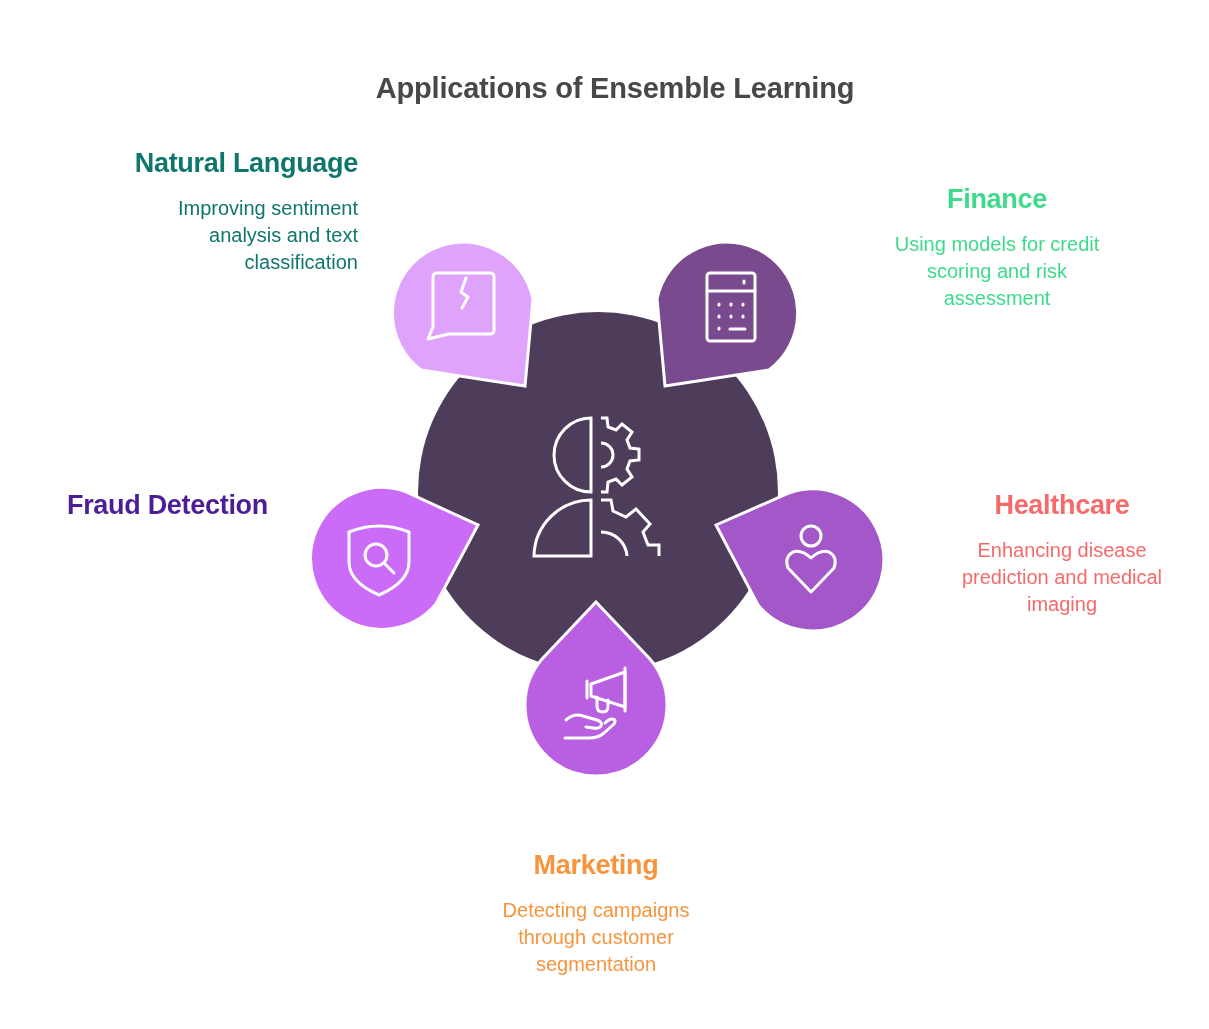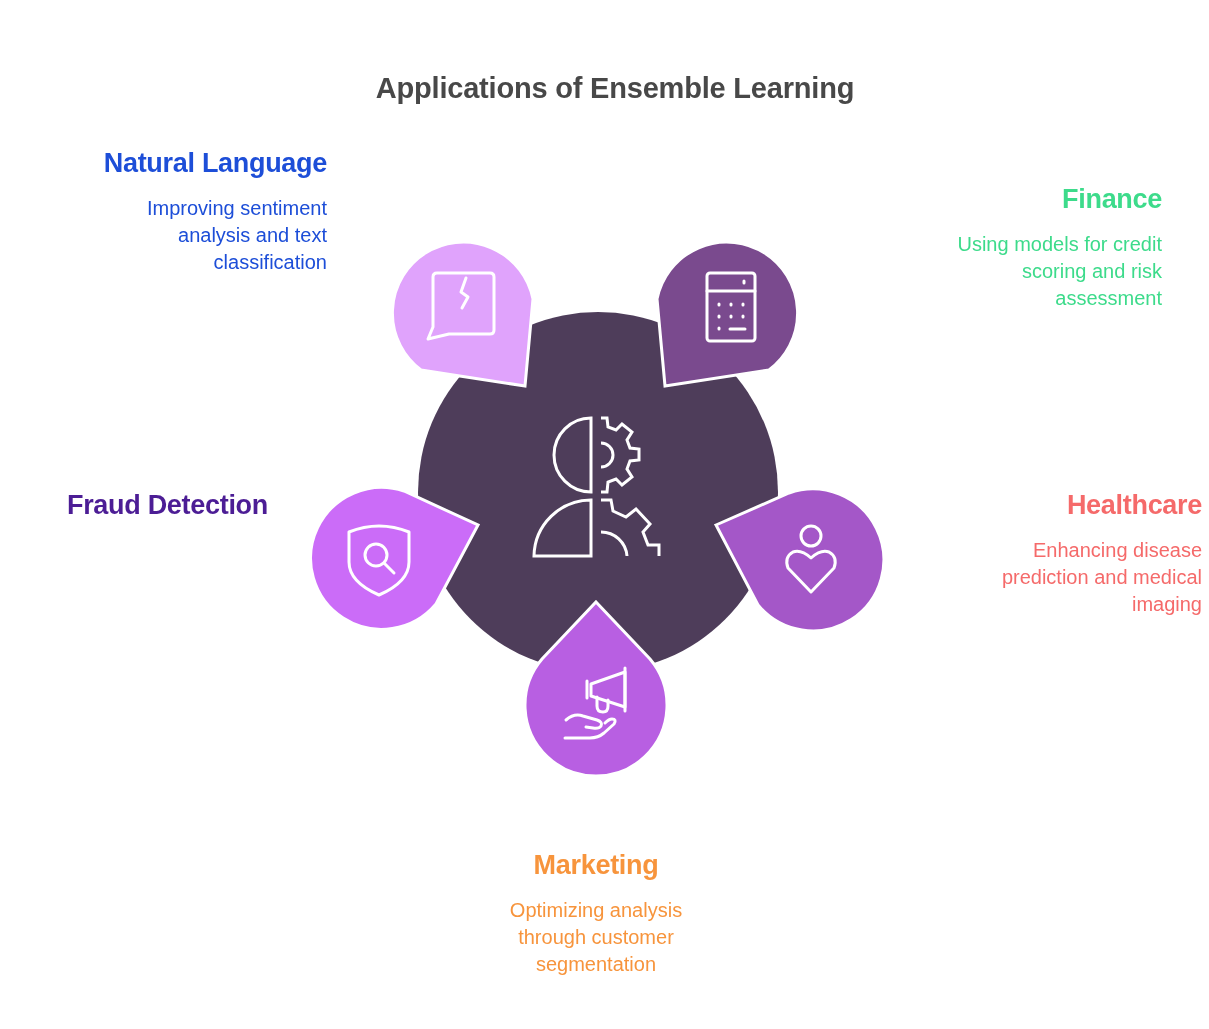--- a/index.html
+++ b/index.html
@@ -3,21 +3,21 @@
   <meta charset="utf-8">
   <style>
     html, body { margin: 0; padding: 0; background: #ffffff; }
     body { width: 1209px; height: 1029px; position: relative; overflow: hidden; font-family: "Liberation Sans", "DejaVu Sans", sans-serif; }
     .title { position: absolute; left: 0; width: 1230px; top: 72px; text-align: center; font-size: 29px; font-weight: bold; color: #484848; letter-spacing: -0.2px; }
     .diagram { position: absolute; left: 0; top: 0; width: 1209px; height: 1029px; }
     .block { position: absolute; }
     .block .head { font-weight: bold; font-size: 27px; line-height: 36px; letter-spacing: -0.3px; }
     .block .desc { font-size: 20px; line-height: 27px; margin-top: 14px; }
     .right-align { text-align: right; }
-    .left-align { text-align: right; }
+    .left-align { text-align: center; }
     .center-align { text-align: center; margin-top: 36px; }
   </style>
 </head>
 <body>
 
 <div class="title">Applications of Ensemble Learning</div>
 
 <svg class="diagram" width="1209" height="1029" viewBox="0 0 1209 1029" xmlns="http://www.w3.org/2000/svg">
 
   <circle cx="598" cy="492" r="180" fill="#4E3D5A"></circle>
@@ -84,21 +84,21 @@
   <g fill="none" stroke="#ffffff" stroke-width="3" stroke-linecap="round" stroke-linejoin="round">
     <line x1="587" y1="681" x2="587" y2="698"></line>
     <path d="M 591 684 L 625 672 L 625 707 L 591 696 Z"></path>
     <line x1="625" y1="668" x2="625" y2="711"></line>
     <path d="M 597 697 L 597 706 Q 597 712 603 712 Q 608 712 608 706 L 608 700"></path>
     <path d="M 566 720 Q 574 713 583 716 L 597 720 Q 603 722 601 726 Q 599 729 593 728 L 586 727"></path>
     <path d="M 565 738 L 590 738 Q 598 738 604 733 L 614 724 Q 617 719 612 719 Q 609 719 605 723"></path>
   </g>
 </svg>
 
-<div class="block right-align" style="right: 882px; top: 145px; color: #1d4ed8; width: 320px;">
+<div class="block right-align" style="right: 851px; top: 145px; color: #0f766e; width: 320px;">
   <div class="head">
     <div>Natural Language</div>
   </div>
   <div class="desc">
     <div>Improving sentiment</div>
     <div>analysis and text</div>
     <div>classification</div>
   </div>
 </div>
 
@@ -120,17 +120,17 @@
   <div class="desc">
     <div>Enhancing disease</div>
     <div>prediction and medical</div>
     <div>imaging</div>
   </div>
 </div>
 
 <div class="block center-align" style="left: 446px; top: 811px; color: #F7943C; width: 300px;">
   <div class="head">Marketing</div>
   <div class="desc">
-    <div>Optimizing analysis</div>
+    <div>Detecting campaigns</div>
     <div>through customer</div>
     <div>segmentation</div>
   </div>
 </div>
 
 </body></html>

